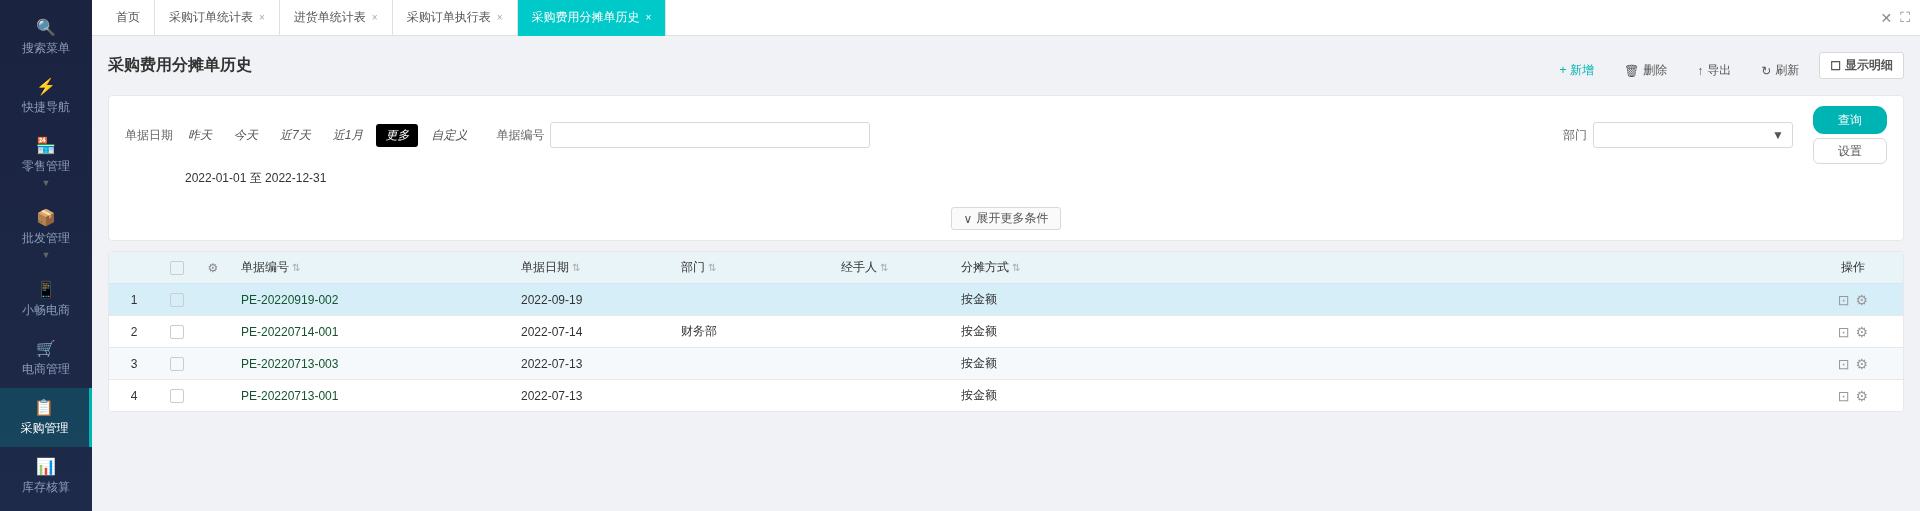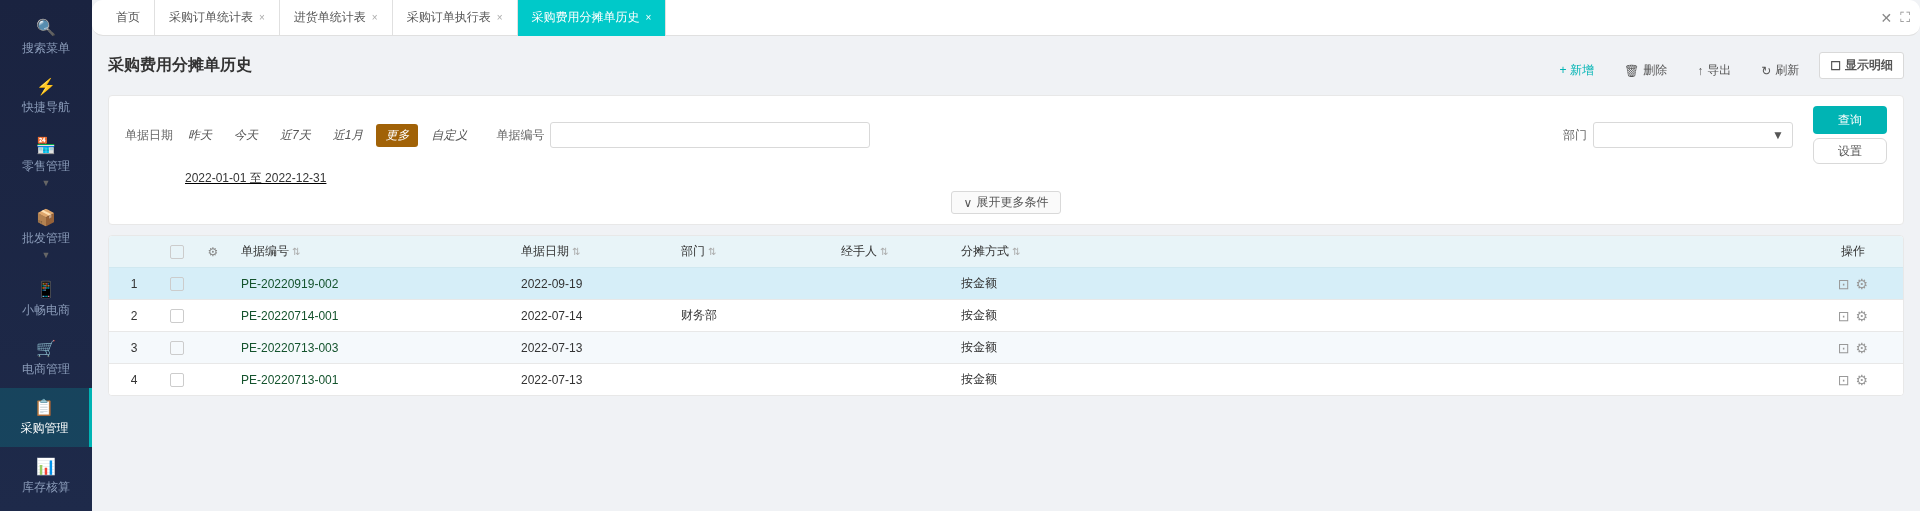--- a/index.html
+++ b/index.html
@@ -36,21 +36,20 @@
 
     
     .tab-bar {
       background: #fff;
       border-bottom: 1px solid #e0e0e0;
       display: flex;
       align-items: center;
       padding: 0 10px;
       height: 36px;
       flex-shrink: 0;
-      border-radius: 11px;
     }
     .tab {
       display: flex;
       align-items: center;
       padding: 0 14px;
       height: 36px;
       font-size: 12px;
       color: #555;
       cursor: pointer;
       border-right: 1px solid #e0e0e0;
@@ -85,33 +84,33 @@
       margin-bottom: 10px;
       border: 1px solid #e8e8e8;
     }
     .filter-row { display: flex; align-items: center; gap: 20px; margin-bottom: 6px; }
     .filter-label { color: #666; white-space: nowrap; font-size: 12px; }
     .filter-date-btns { display: flex; align-items: center; gap: 4px; }
     .date-btn {
       padding: 2px 8px; font-size: 12px; cursor: pointer;
       border: 1px solid transparent; border-radius: 3px; color: #555; font-style: italic;
     }
-    .date-btn.more { background: #a16207; color: #fff; border-radius: 3px; }
+    .date-btn.more { background: #000000; color: #fff; border-radius: 3px; }
     .date-range { font-size: 12px; color: #333; margin-left: 4px; }
     .filter-input {
       border: 1px solid #d9d9d9; border-radius: 3px; padding: 4px 8px;
       font-size: 12px; width: 320px; height: 26px; outline: none;
     }
     .dept-select {
       border: 1px solid #d9d9d9; border-radius: 3px; padding: 4px 8px;
       font-size: 12px; width: 200px; height: 26px; display: flex; align-items: center;
       justify-content: space-between; cursor: pointer; background: #fff; color: #555;
     }
     .query-btn {
-      background: #00b4b4; color: #fff; border: none; border-radius: 4px;
+      background: #00b4b4; color: #fff; border: none; border-radius: 11px;
       padding: 5px 18px; font-size: 12px; cursor: pointer; height: 28px;
     }
     .setting-btn {
       background: #fff; color: #555; border: 1px solid #d9d9d9; border-radius: 6px;
       padding: 4px 24px; font-size: 12px; cursor: pointer; height: 26px;
     }
     .expand-row { display: flex; justify-content: center; margin-top: 4px; }
     .expand-btn {
       font-size: 12px; color: #555; cursor: pointer; display: flex; align-items: center; gap: 4px;
       border: 1px solid #d9d9d9; border-radius: 3px; padding: 2px 12px; background: #fafafa;
@@ -274,21 +273,21 @@
             <span>▼</span>
           </div>
         </div>
 
         <div style="display:flex;flex-direction:column;gap:4px;">
           <button class="query-btn">查询</button>
           <button class="setting-btn">设置</button>
         </div>
       </div>
 
-      <div style="margin-left:56px;margin-bottom:4px;text-decoration:underline;">
+      <div style="margin-left:56px;margin-bottom:20px;">
         <span class="date-range">2022-01-01 至 2022-12-31</span>
       </div>
 
       <div class="expand-row">
         <div class="expand-btn">
           <span>∨</span>
           <span>展开更多条件</span>
         </div>
       </div>
     </div>

